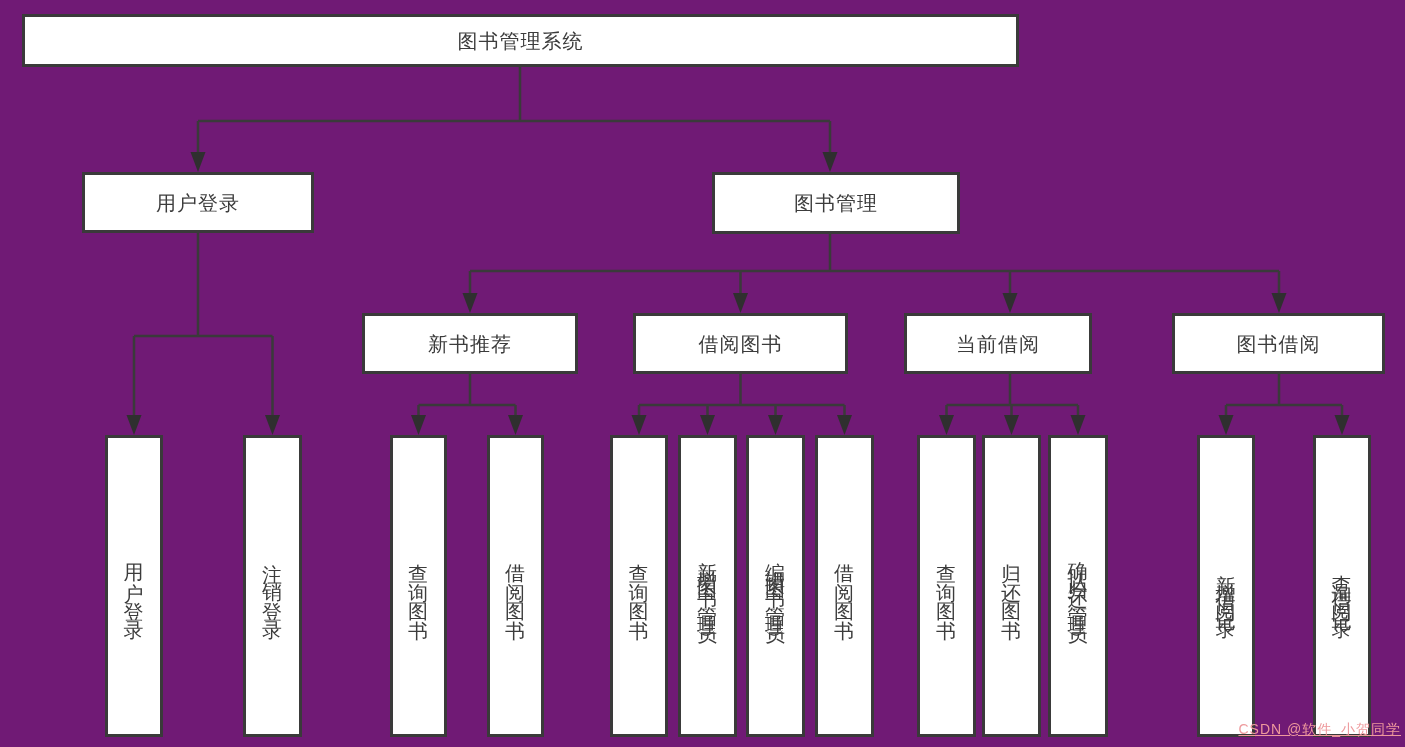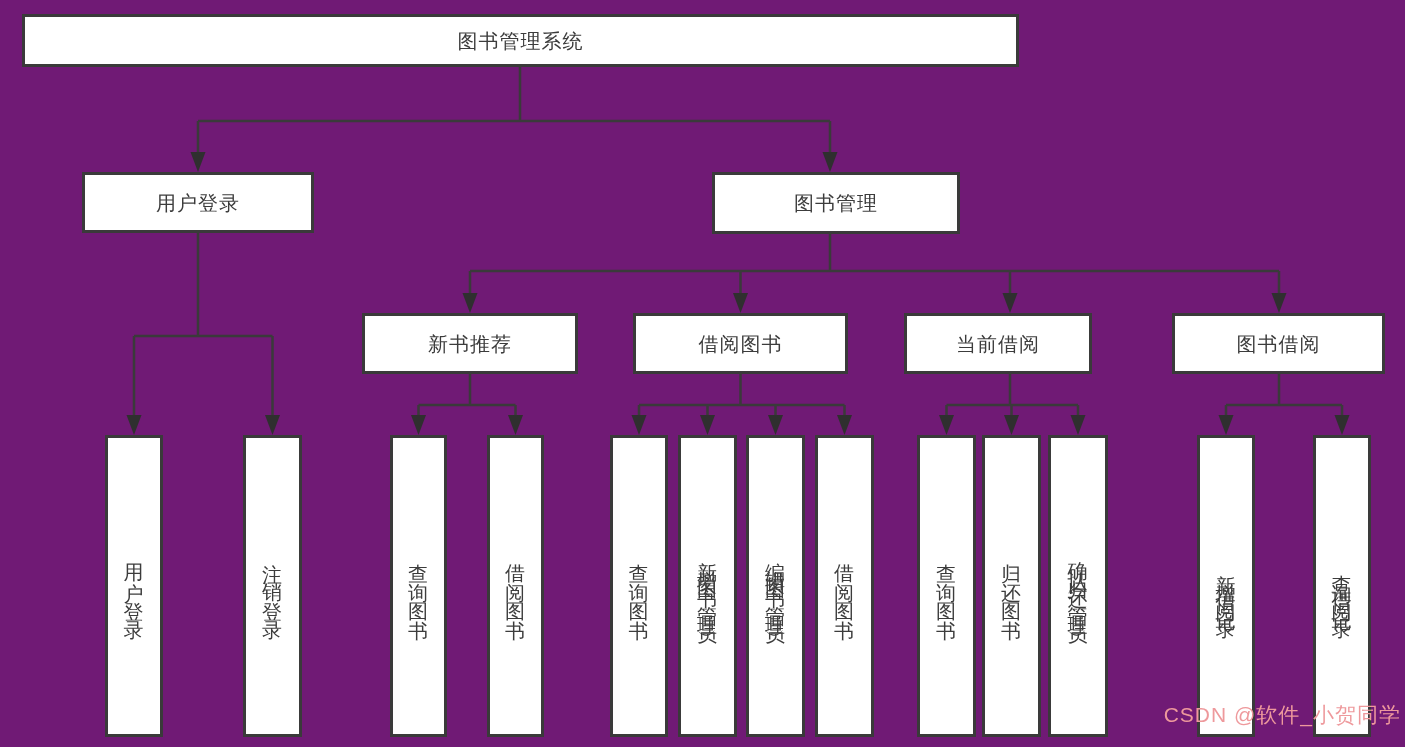--- a/index.html
+++ b/index.html
@@ -61,26 +61,27 @@
   #n-c4 { left: 815px;  top: 435px; width: 59px; height: 302px; }
   #n-d1 { left: 917px;  top: 435px; width: 59px; height: 302px; }
   #n-d2 { left: 982px;  top: 435px; width: 59px; height: 302px; }
   #n-d3 { left: 1048px; top: 435px; width: 60px; height: 302px; }
   #n-e1 { left: 1197px; top: 435px; width: 58px; height: 302px; }
   #n-e2 { left: 1313px; top: 435px; width: 58px; height: 302px; }
 
   .watermark {
     position: absolute;
     right: 4px;
-    bottom: 18px;
-    font-size: 21px;
+    bottom: 8px;
+    font-size: 14px;
     color: rgba(238, 153, 156, 0.95);
     letter-spacing: 1px;
     z-index: 5;
     white-space: nowrap;
+    text-decoration: underline;
   }
 </style>
 </head>
 <body>
 
 <div class="canvas">
 
   <svg class="wires" viewBox="0 0 1405 747" xmlns="http://www.w3.org/2000/svg">
     <g stroke="#3a3a3a" stroke-width="2.5" fill="none">
 

